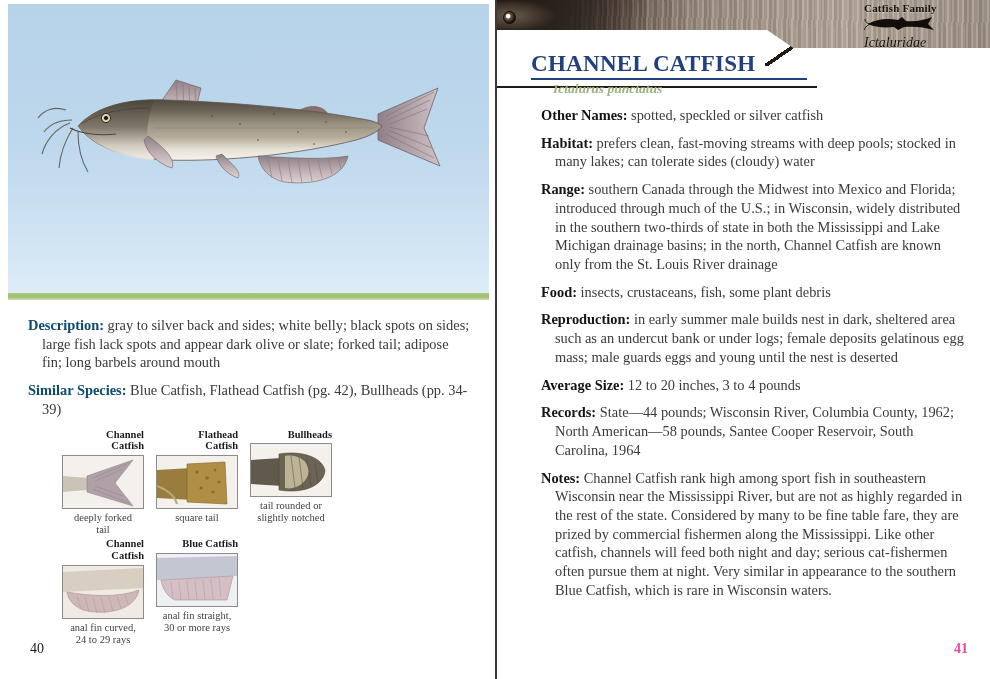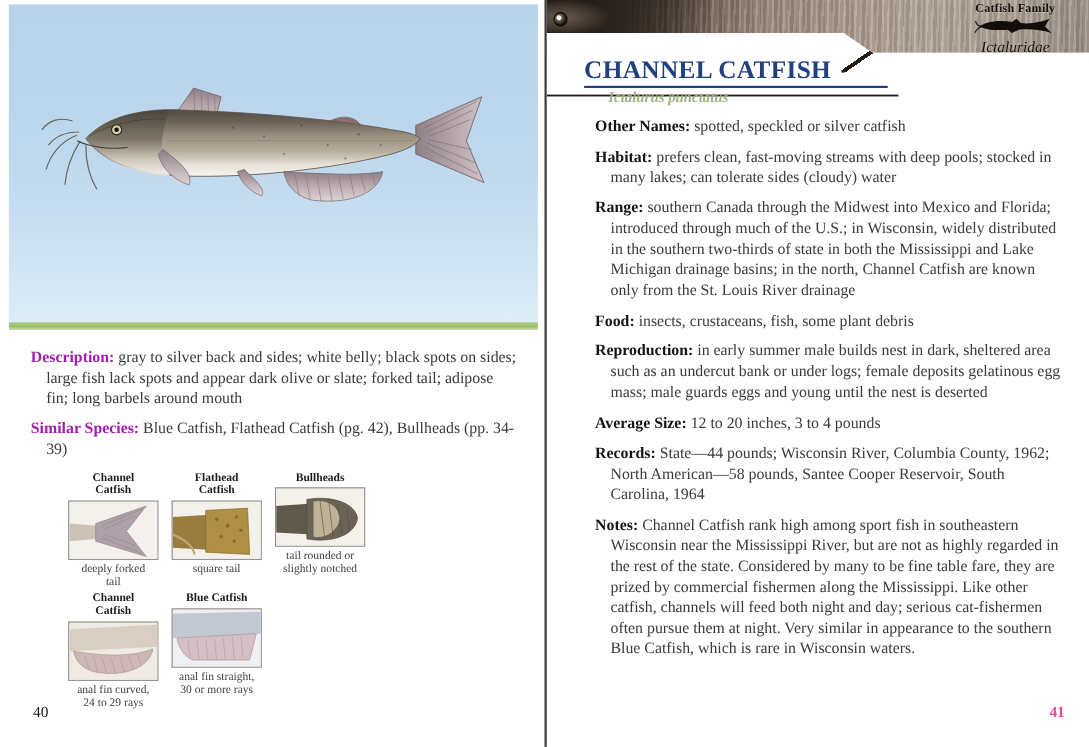--- a/index.html
+++ b/index.html
@@ -26,32 +26,32 @@
   }
   .illus-green-band {
     position: absolute; left: 0; right: 0; bottom: 0; height: 7px;
     background: linear-gradient(to bottom, #a9c97e 0%, #9bc06d 55%, #cfe0b0 100%);
   }
   .fish-art { position: absolute; left: 18px; top: 62px; width: 460px; height: 180px; }
 
   
   .left-body { padding: 16px 24px 0 28px; }
   .entry { margin-bottom: 9px; font-size: 14.4px; line-height: 1.30; color: #2b2b2b; }
-  .entry .lbl { font-weight: bold; color: #a21caf; }
+  .entry .lbl { font-weight: bold; color: #0c4a6e; }
   .entry .txt { color: #3a3a3a; }
   .hang { padding-left: 14px; text-indent: -14px; }
 
   
   .compare { margin: 10px 0 0 62px; }
   .cmp-row { display: flex; gap: 12px; }
   .cmp-row.row2 { margin-top: 2px; }
   .cmp-cell { width: 82px; }
   .cmp-title {
     font-size: 10.5px; font-weight: bold; color: #1a1a1a;
-    text-align: center; line-height: 1.12; margin-bottom: 3px;
+    text-align: right; line-height: 1.12; margin-bottom: 3px;
   }
   .cmp-thumb {
     width: 82px; height: 54px; border: 1px solid #8b8b8b;
     background: #efeae4; overflow: hidden; position: relative;
   }
   .cmp-cap {
     font-size: 10.5px; color: #3f3f3f; text-align: center;
     line-height: 1.15; margin-top: 3px;
   }
   .pg-num-left {
@@ -75,21 +75,21 @@
       radial-gradient(ellipse 60px 22px at 14px 16px, #6a5a4c 0%, #3a2f27 55%, rgba(30,24,20,0) 75%),
       linear-gradient(105deg,#1d1713 0%, #2c241e 45%, rgba(60,48,40,0) 100%);
   }
   .hdr-eye {
     position: absolute; left: 6px; top: 11px; width: 13px; height: 13px;
     border-radius: 50%;
     background: radial-gradient(circle at 38% 38%, #ffffff 0 18%, #6a5c4c 28%, #17120e 70%);
     border: 1px solid #0d0a08;
   }
   .family-tag {
-    position: absolute; right: 8px; top: 2px; width: 118px; text-align: center;
+    position: absolute; right: 8px; top: 2px; width: 118px; 
     color: #14100c;
   }
   .family-name {
     font-size: 11px; font-weight: bold; letter-spacing: .2px;
     text-shadow: 0 1px 0 rgba(255,255,255,.30);
   }
   .family-sil { margin: 1px auto 0; width: 74px; height: 17px; }
   .family-latin {
     font-size: 14px; font-style: italic; margin-top: -1px;
     text-shadow: 0 1px 0 rgba(255,255,255,.30);

